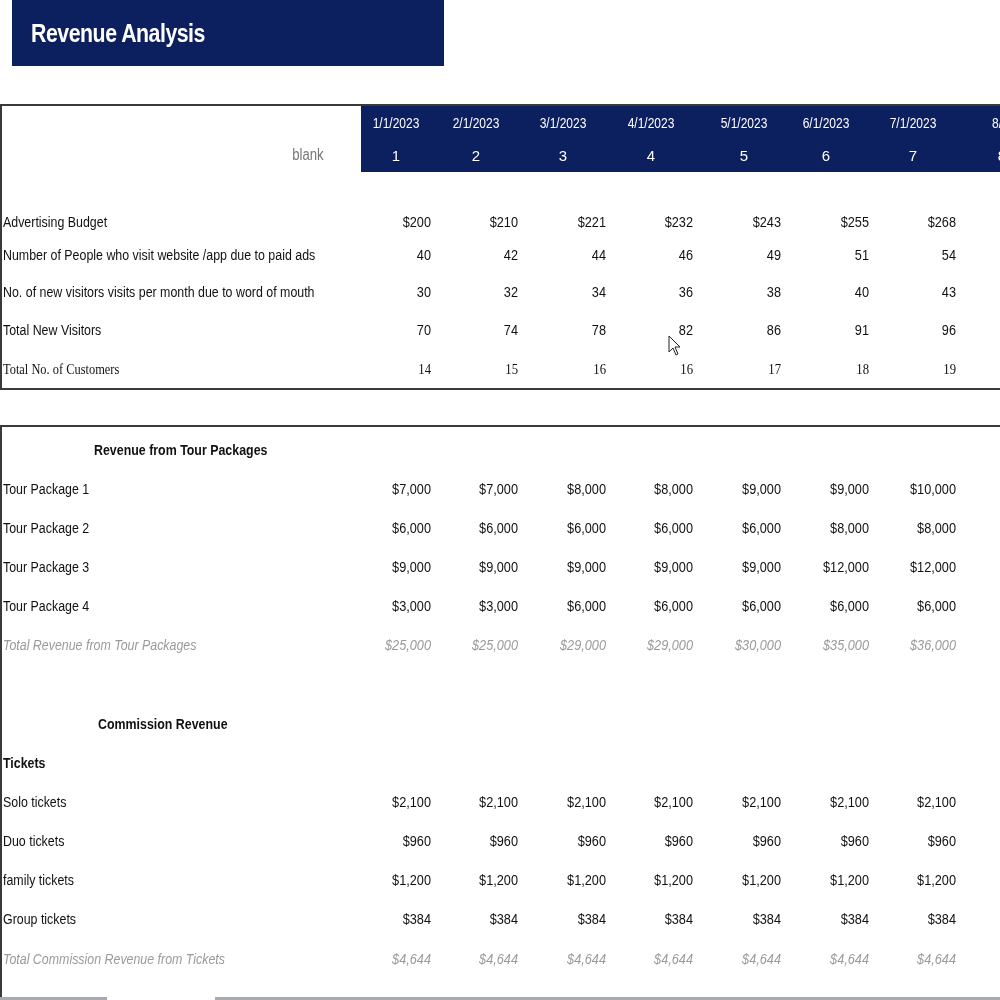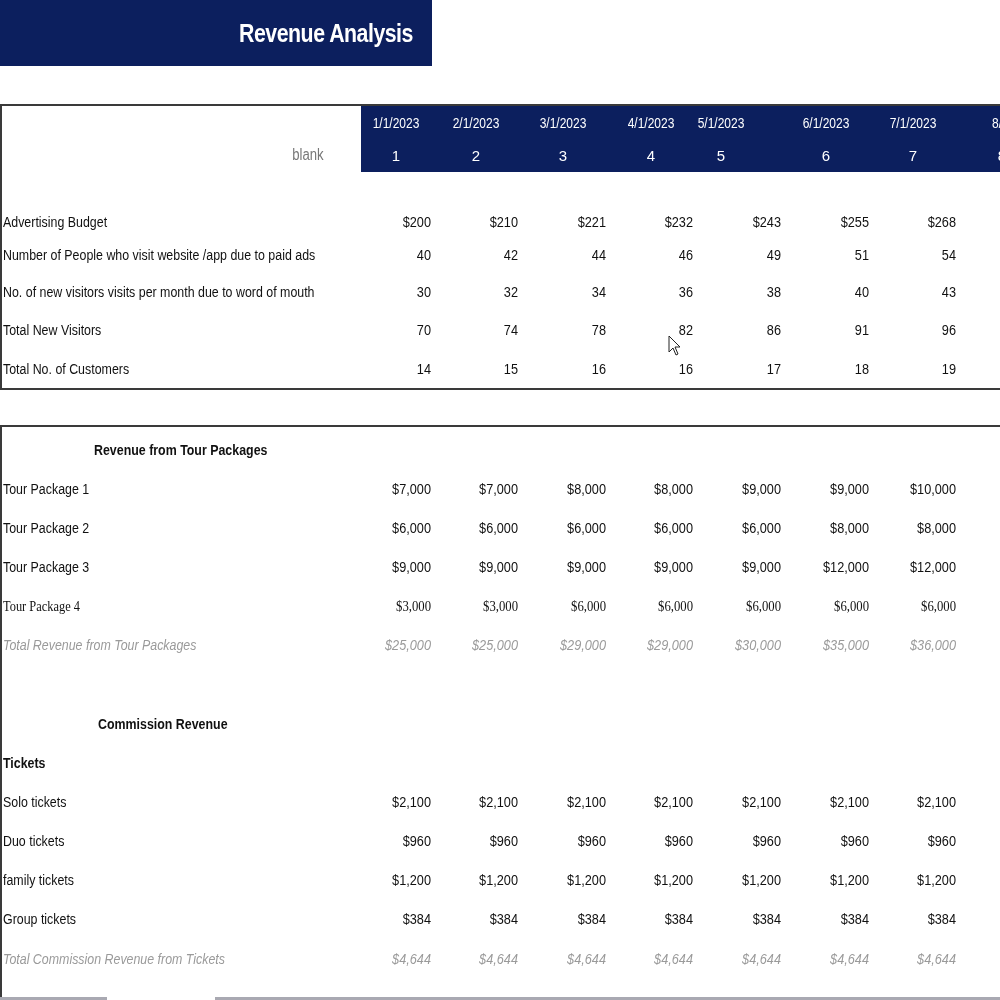--- a/index.html
+++ b/index.html
@@ -3,23 +3,23 @@
 <meta charset="utf-8">
 <style>
   html, body { margin: 0; padding: 0; }
   body {
     width: 1000px; height: 1000px; overflow: hidden; position: relative;
     background: #ffffff;
     font-family: "Liberation Sans", "DejaVu Sans", sans-serif;
     color: #1a1a1a;
   }
   .title-bar {
-    position: absolute; left: 0; top: 0; width: 432px; height: 66px;
+    position: absolute; left: 12px; top: 0; width: 432px; height: 66px;
     background: #0c1f5e;
-    color: #ffffff; display: flex; align-items: center; justify-content: flex-end;
+    color: #ffffff; display: flex; align-items: center; justify-content: flex-start;
     font-size: 26px; font-weight: bold; letter-spacing: -0.6px;
     transform-origin: center;
   }
   .title-bar span { display: inline-block; transform: scaleX(0.82); }
 
   
   .box {
     position: absolute; left: 0; right: -2px;
     border-top: 2px solid #3a3a3a;
     border-left: 2px solid #3a3a3a;
@@ -86,21 +86,21 @@
       <div class="num">2</div>
     </div>
     <div class="hdr-cell" style="left: 518px; top: 106px; height: 66px;">
       <div class="date">3/1/2023</div>
       <div class="num">3</div>
     </div>
     <div class="hdr-cell" style="left: 606px; top: 106px; height: 68px;">
       <div class="date">4/1/2023</div>
       <div class="num">4</div>
     </div>
-    <div class="hdr-cell" style="left: 676px; top: 106px; height: 82px;">
+    <div class="hdr-cell" style="left: 699px; top: 106px; height: 82px;">
       <div class="date">5/1/2023</div>
       <div class="num">5</div>
     </div>
     <div class="hdr-cell" style="left: 781px; top: 106px; height: 76px;">
       <div class="date">6/1/2023</div>
       <div class="num">6</div>
     </div>
     <div class="hdr-cell" style="left: 868px; top: 106px; height: 66px;">
       <div class="date">7/1/2023</div>
       <div class="num">7</div>
@@ -144,21 +144,21 @@
     <div class="row" style="top: 321px; text-decoration: underline;">
       <span class="label">Total New Visitors</span>
       <span class="cell" style="left:341px">70</span>
       <span class="cell" style="left:428px">74</span>
       <span class="cell" style="left:516px">78</span>
       <span class="cell" style="left:603px">82</span>
       <span class="cell" style="left:691px">86</span>
       <span class="cell" style="left:779px">91</span>
       <span class="cell" style="left:866px">96</span>
     </div>
-    <div class="row" style="top: 360px;">
+    <div class="row" style="top: 360px; font-family: Liberation Serif, serif;">
       <span class="label">Total No. of Customers</span>
       <span class="cell" style="left:341px">14</span>
       <span class="cell" style="left:428px">15</span>
       <span class="cell" style="left:516px">16</span>
       <span class="cell" style="left:603px">16</span>
       <span class="cell" style="left:691px">17</span>
       <span class="cell" style="left:779px">18</span>
       <span class="cell" style="left:866px">19</span>
     </div>
     <div class="row section" style="top: 441px; margin-left: 12px;">
@@ -187,21 +187,21 @@
     <div class="row" style="top: 558px;">
       <span class="label">Tour Package 3</span>
       <span class="cell" style="left:341px">$9,000</span>
       <span class="cell" style="left:428px">$9,000</span>
       <span class="cell" style="left:516px">$9,000</span>
       <span class="cell" style="left:603px">$9,000</span>
       <span class="cell" style="left:691px">$9,000</span>
       <span class="cell" style="left:779px">$12,000</span>
       <span class="cell" style="left:866px">$12,000</span>
     </div>
-    <div class="row" style="top: 597px; font-family: Liberation Serif, serif;">
+    <div class="row" style="top: 597px;">
       <span class="label">Tour Package 4</span>
       <span class="cell" style="left:341px">$3,000</span>
       <span class="cell" style="left:428px">$3,000</span>
       <span class="cell" style="left:516px">$6,000</span>
       <span class="cell" style="left:603px">$6,000</span>
       <span class="cell" style="left:691px">$6,000</span>
       <span class="cell" style="left:779px">$6,000</span>
       <span class="cell" style="left:866px">$6,000</span>
     </div>
     <div class="row total" style="top: 636px;">

